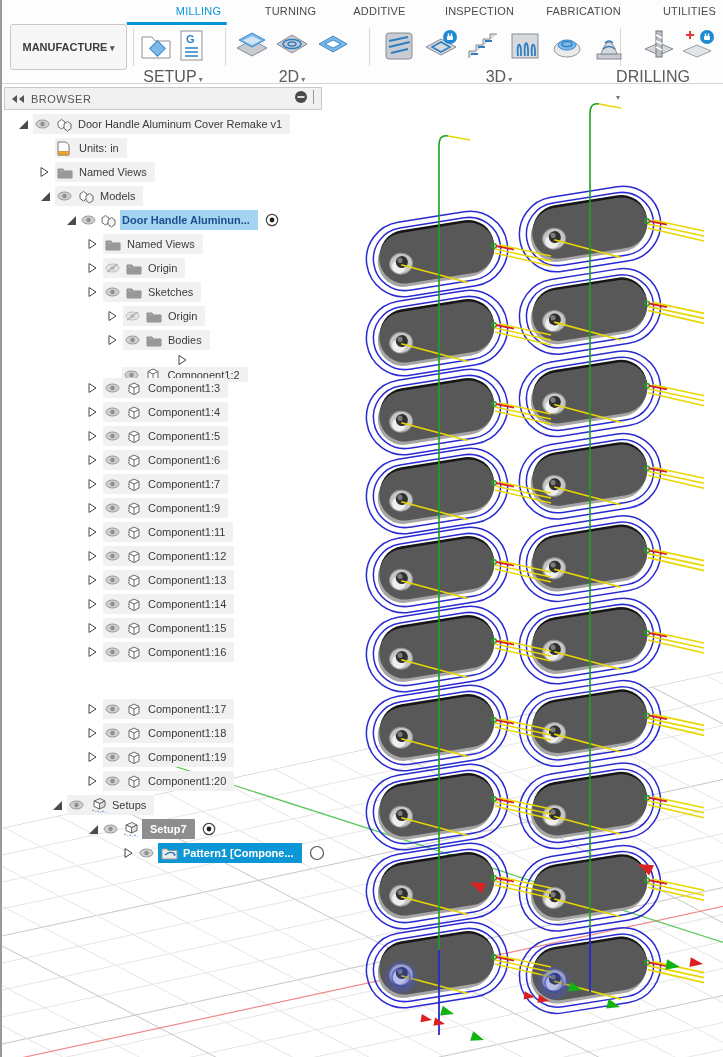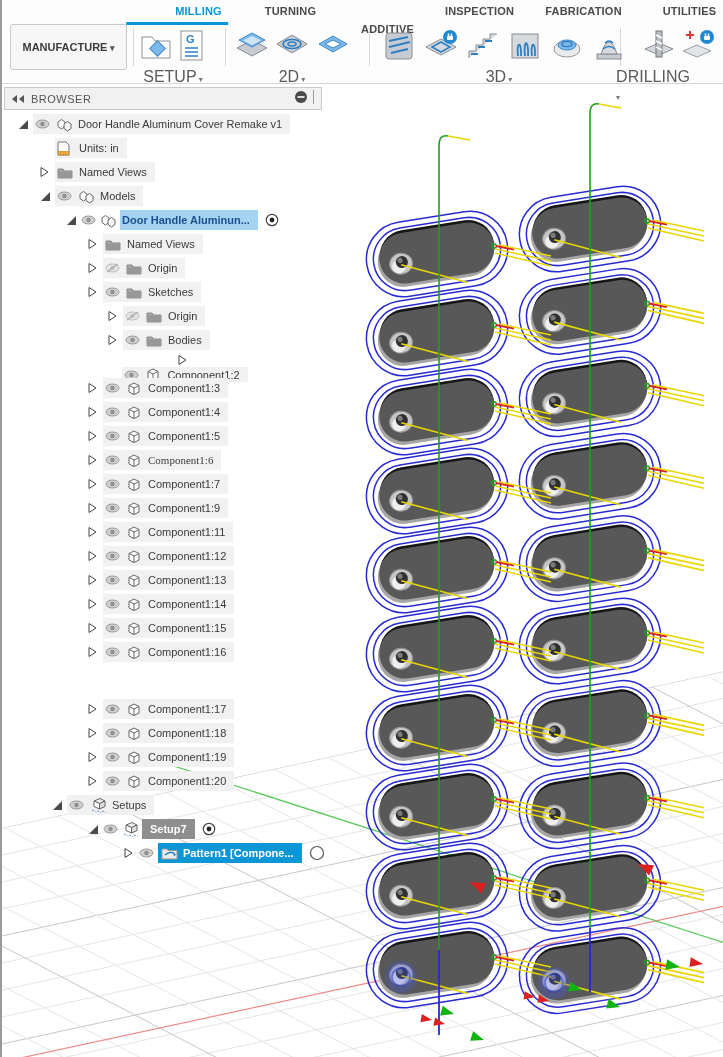--- a/index.html
+++ b/index.html
@@ -3,21 +3,21 @@
 <meta charset="utf-8">
 <style>
   * { margin:0; padding:0; box-sizing:border-box; }
   html,body { width:723px; height:1057px; overflow:hidden; background:#fff;
     font-family:"Liberation Sans", sans-serif; }
   #app { position:relative; width:723px; height:1057px; border-left:2px solid #9a9a9a; }
 
   
   #toolbar { position:absolute; left:0; top:0; width:100%; height:84px; background:#fdfdfd;
     border-bottom:1px solid #d5d5d5; z-index:30; }
-  .tab { position:absolute; top:5px; transform:translateX(-50%); font-size:11px; font-weight:bold;
+  .tab { position:absolute; top:5px; transform:translateX(-50%); font-size:11px; font-weight:normal;
     color:#4a4a4a; letter-spacing:.2px; cursor:default;padding-left:43px; }
   .tab.active { color:#0696d7; }
   .tab.active::after { content:''; position:absolute; left:-6px; right:-6px; bottom:-8px;
     height:3px; background:#0696d7; }
   #manufacture-btn { position:absolute; left:8px; top:24px; width:117px; height:46px;
     background:#f7f7f7; border:1px solid #c9c9c9; border-radius:3px; font-size:11px; font-weight:bold;
     color:#3c3c3c; text-align:center; line-height:44px; }
   #manufacture-btn .caret::after { content:" ▾"; font-size:9px; color:#555; }
   .tsep { position:absolute; top:28px; height:38px; width:1px; background:#d8d8d8; }
   .ti { position:absolute; top:28px; width:36px; height:36px; }
@@ -46,21 +46,21 @@
   #scene { position:absolute; left:0; top:84px; z-index:1; }
 </style>
 </head>
 <body>
 <div id="app">
 
 <div id="toolbar">
   <div id="tabs">
         <span class="tab active" style="left: 175px;">MILLING</span>
         <span class="tab" style="left: 267px;">TURNING</span>
-        <span class="tab" style="left: 364px; margin-top: 18px;">ADDITIVE</span>
+        <span class="tab" style="left: 356px;">ADDITIVE</span>
         <span class="tab" style="left: 456px;">INSPECTION</span>
         <span class="tab" style="left: 560px;">FABRICATION</span>
         <span class="tab" style="left: 666px;">UTILITIES</span>
       </div>
 
   <div id="manufacture-btn">
     <span>MANUFACTURE</span><span class="caret"></span>
   </div>
 
   <div class="tsep" style="left:131px"></div>
@@ -463,21 +463,21 @@
             </span>
             <span class="ticn">
               <svg width="15" height="15">
                 <path d="M3 4.5L8 2l5 2.5V11L8 13.5 3 11z" fill="#fff" stroke="#666"></path>
                 <path d="M3 4.5L8 7l5-2.5M8 7v6.5" fill="none" stroke="#666"></path>
               </svg>
             </span>
             <span class="lbl">Component1:5</span>
           </span>
         </div>
-        <div class="trow" style="margin-left: 84px; font-family: Liberation Serif, serif;">
+        <div class="trow" style="margin-left: 84px;">
           <span class="tri">
             <svg width="9" height="12">
               <path d="M1 1.5v9l7-4.5z" fill="#fff" stroke="#444"></path>
             </svg>
           </span>
           <span class="chip">
             <span class="eye">
               <svg width="15" height="10">
                 <ellipse cx="7.5" cy="5" rx="6.5" ry="4" fill="#cfcfcf" stroke="#9b9b9b"></ellipse>
                 <circle cx="7.5" cy="5" r="2.2" fill="#8f8f8f"></circle>

